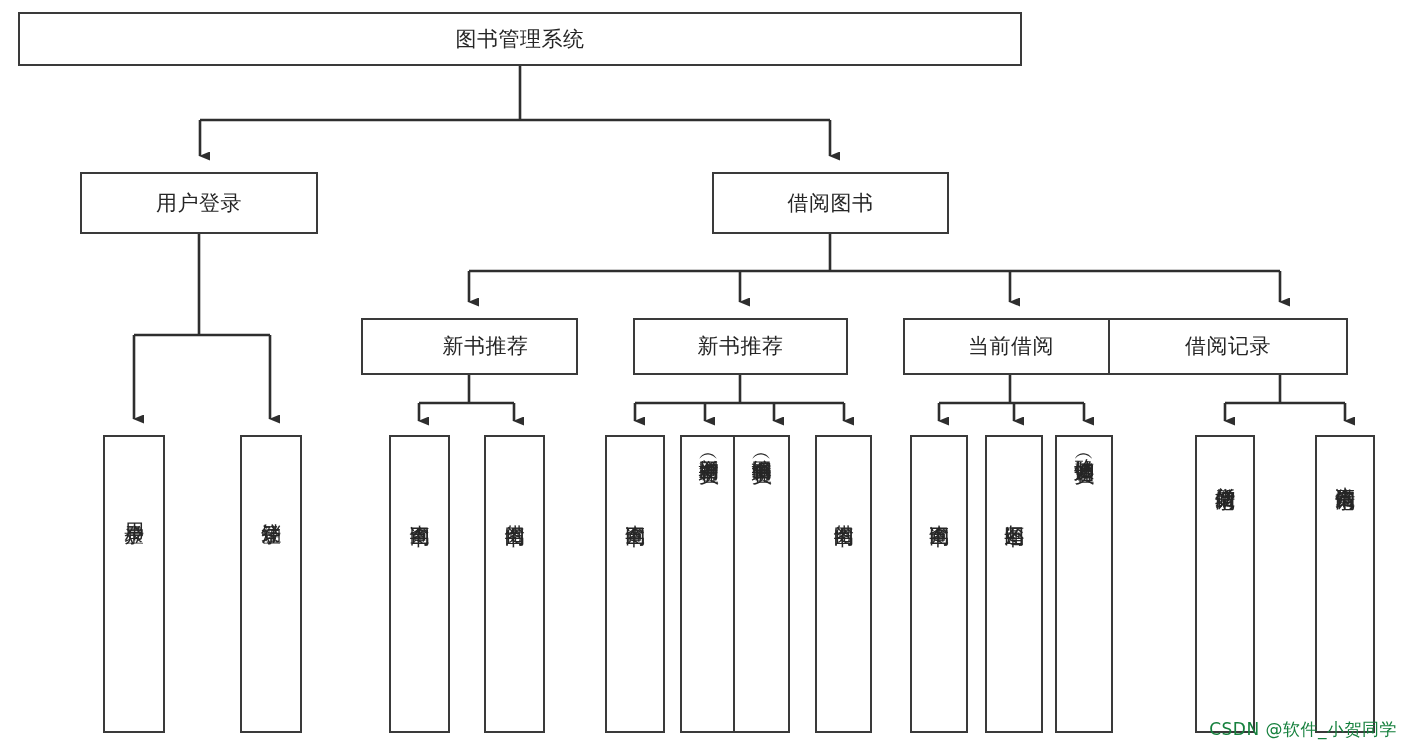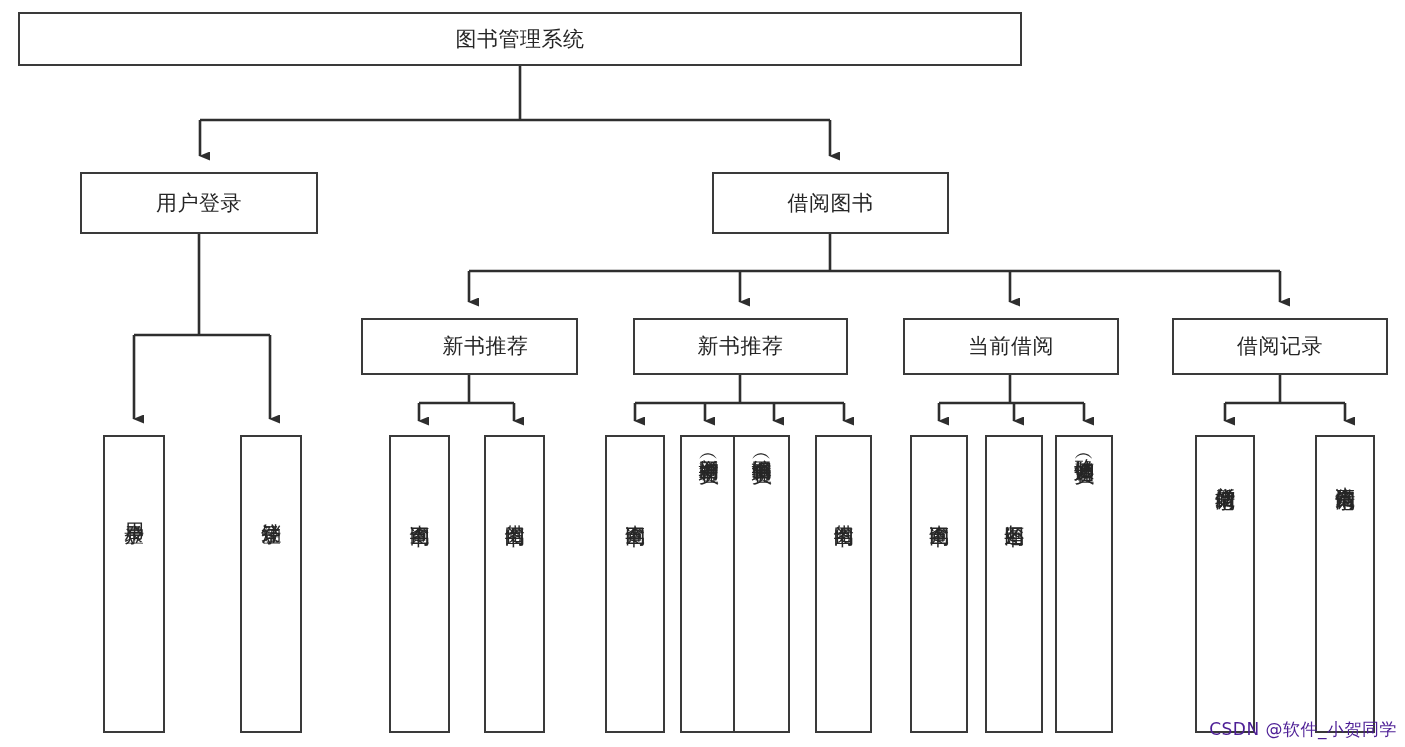--- a/index.html
+++ b/index.html
@@ -58,21 +58,21 @@
     padding-top: 8px;
   }
   .leaf-box .node-label-v {
     margin: 0 auto;
   }
   #watermark {
     position: absolute;
     right: 8px;
     bottom: 6px;
     font-size: 17px;
-    color: #4c1d95;
+    color: #15803d;
     white-space: nowrap;
     letter-spacing: 0.5px;
   }
 </style>
 </head>
 <body>
 
 <div id="canvas">
 
   <svg id="diagram-svg" viewBox="0 0 1405 747" xmlns="http://www.w3.org/2000/svg">
@@ -145,21 +145,21 @@
   </div>
 
   <div class="node-box" style="left:633px; top:318px; width:215px; height:57px;">
     <span class="node-label-h">新书推荐</span>
   </div>
 
   <div class="node-box" style="left:903px; top:318px; width:216px; height:57px;">
     <span class="node-label-h">当前借阅</span>
   </div>
 
-  <div class="node-box" style="left:1172px; top:318px; width:216px; height:57px;">
+  <div class="node-box" style="left:1108px; top:318px; width:240px; height:57px;">
     <span class="node-label-h">借阅记录</span>
   </div>
 
   <div class="node-box leaf-box" style="left:103px; top:435px; width:62px; height:298px; padding-top:70px;">
     <span class="node-label-v">用户登录</span>
   </div>
 
   <div class="node-box leaf-box" style="left:240px; top:435px; width:62px; height:298px; padding-top:70px;">
     <span class="node-label-v">注销登录</span>
   </div>

